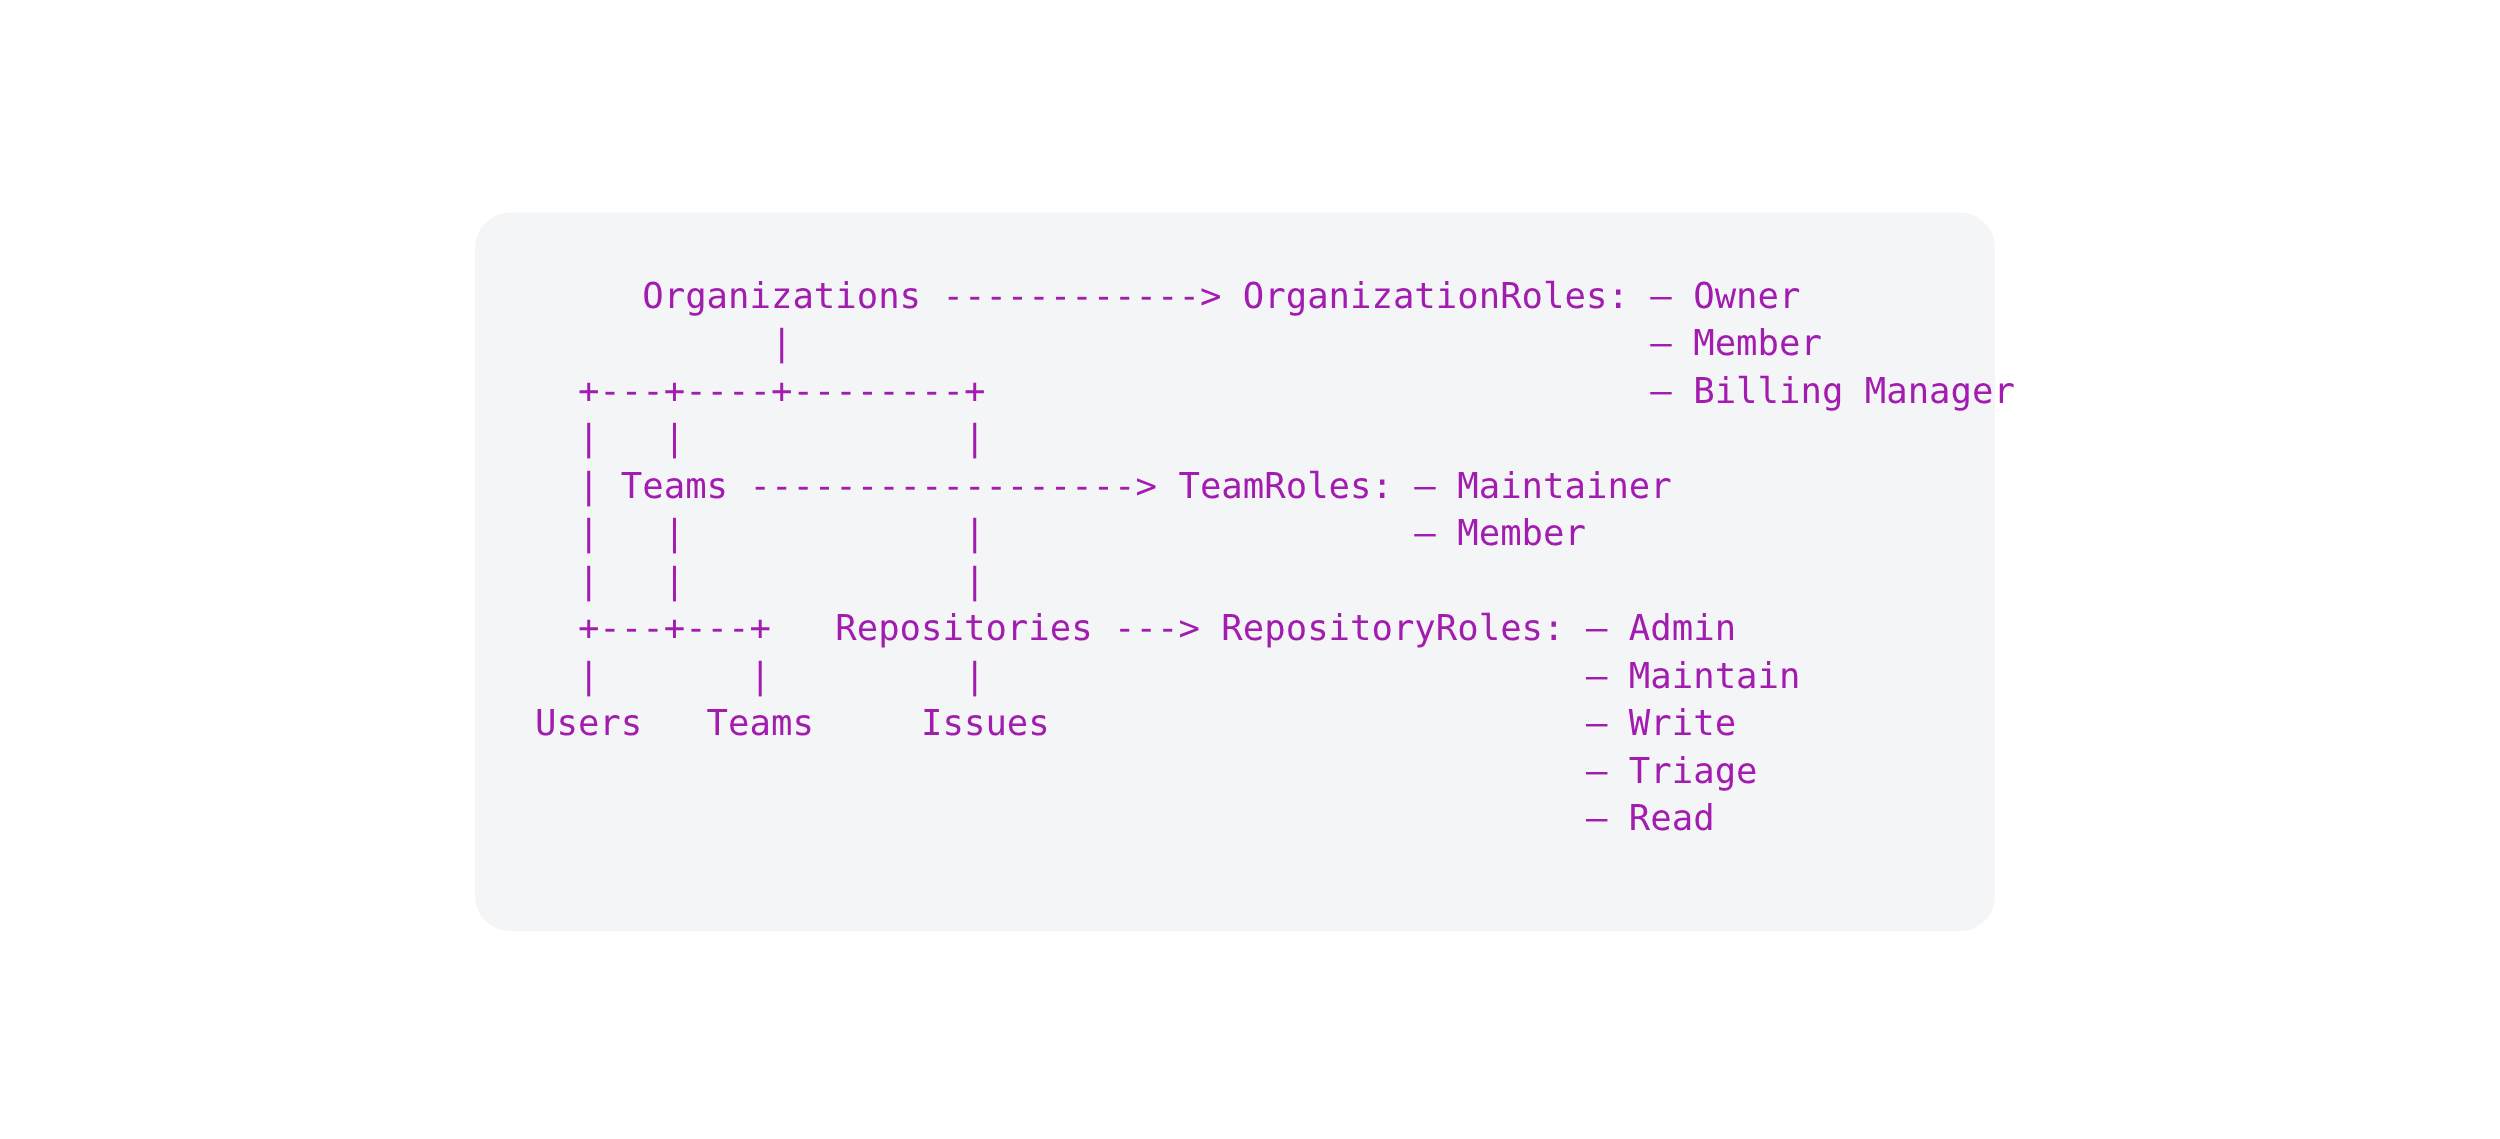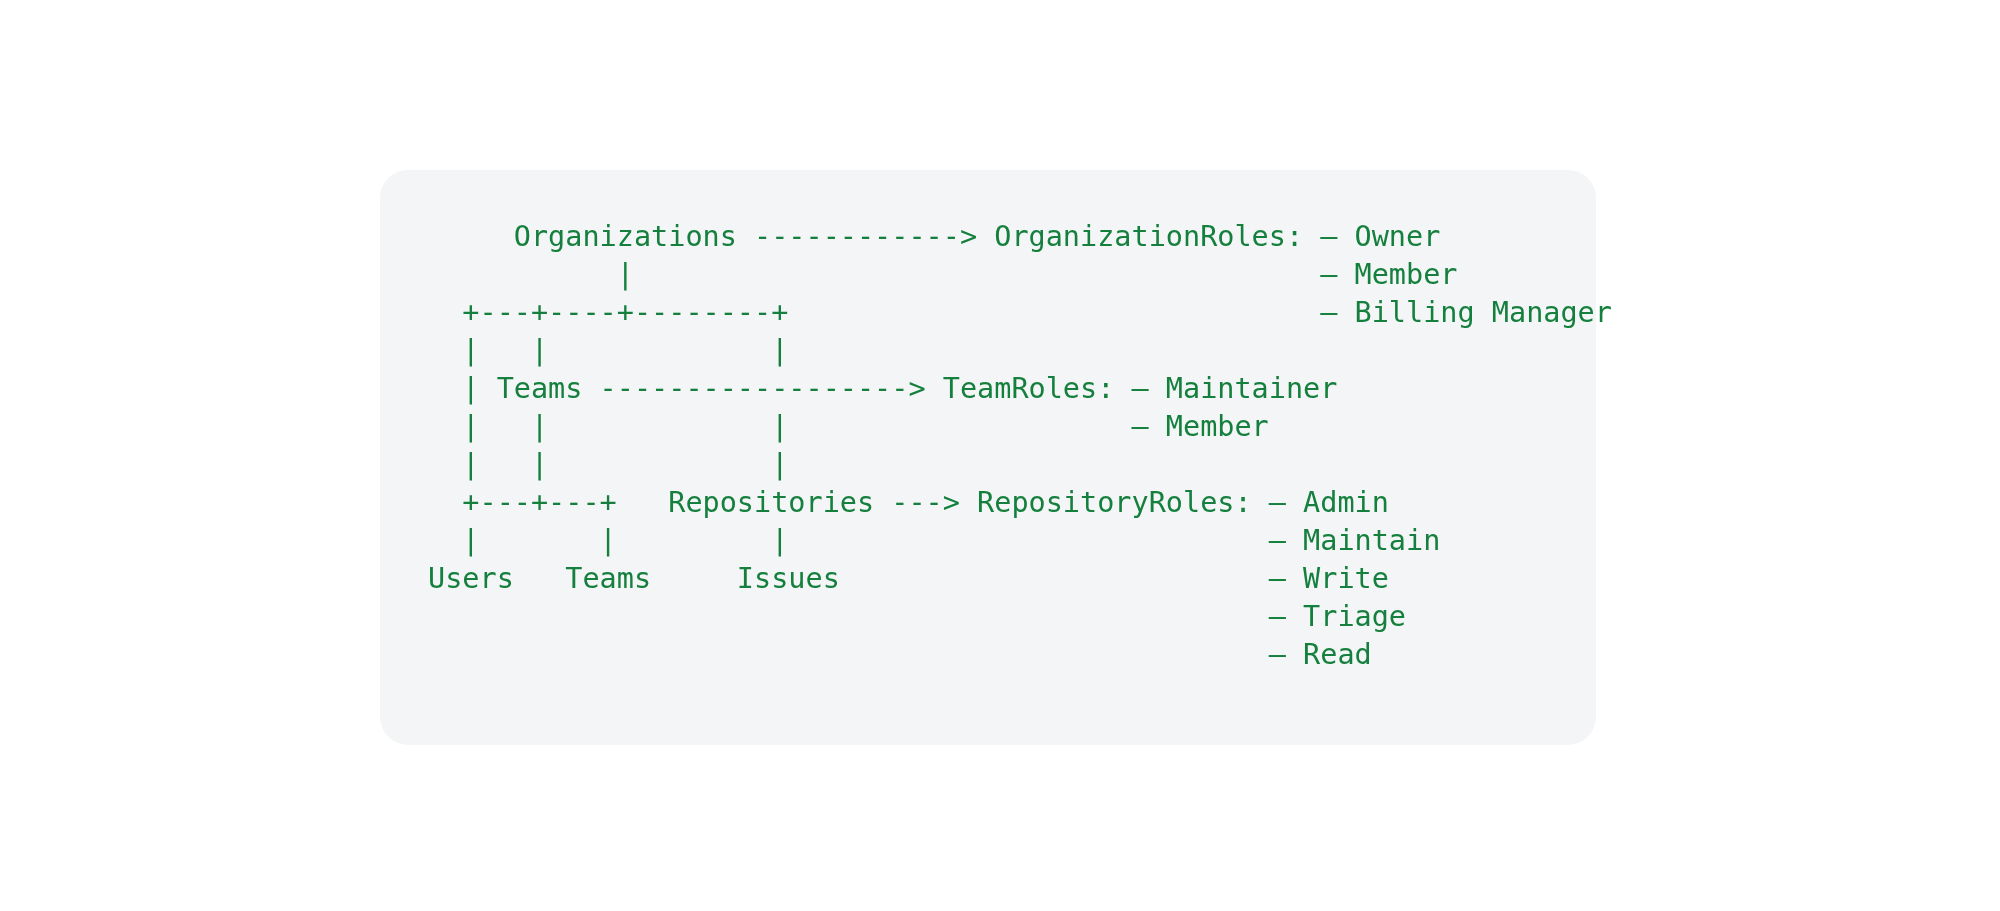--- a/index.html
+++ b/index.html
@@ -38,21 +38,21 @@
     color: #24292f;
     white-space: pre;
     font-weight: 400;
     -webkit-font-smoothing: antialiased;
   }
 </style>
 </head>
 <body style="background: rgb(255, 255, 255);">
 
 <div id="diagram-card" style="background: rgb(244, 245, 247); border-radius: 28px;">
-  <pre id="ascii-art" style="color: #15803d;">     Organizations ------------&gt; OrganizationRoles: – Owner
+  <pre id="ascii-art" style="color: #a21caf;">     Organizations ------------&gt; OrganizationRoles: – Owner
            |                                        – Member
   +---+----+--------+                               – Billing Manager
   |   |             |
   | Teams ------------------&gt; TeamRoles: – Maintainer
   |   |             |                    – Member
   |   |             |
   +---+---+   Repositories ---&gt; RepositoryRoles: – Admin
   |       |         |                            – Maintain
 Users   Teams     Issues                         – Write
                                                  – Triage

